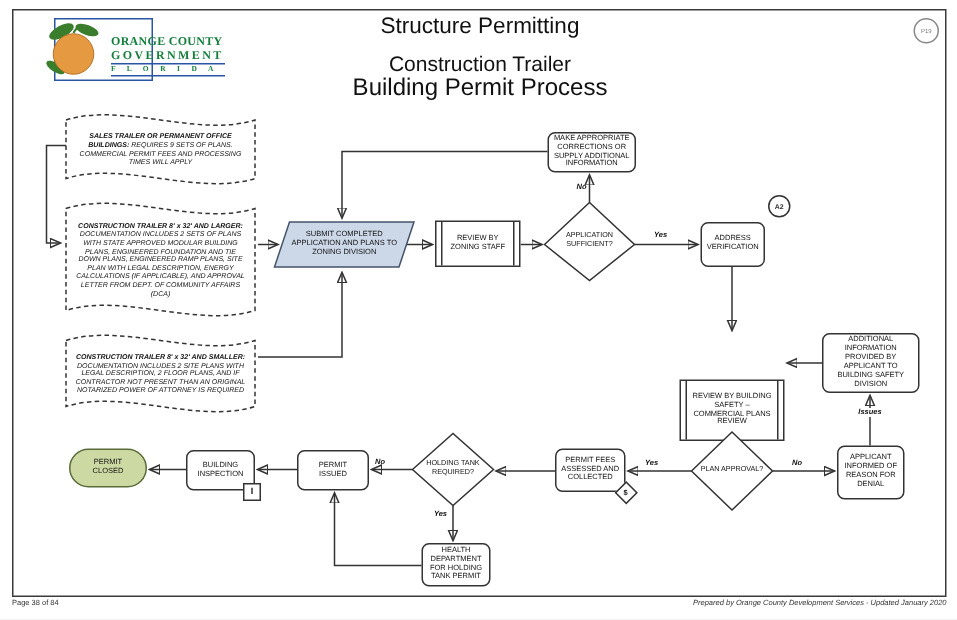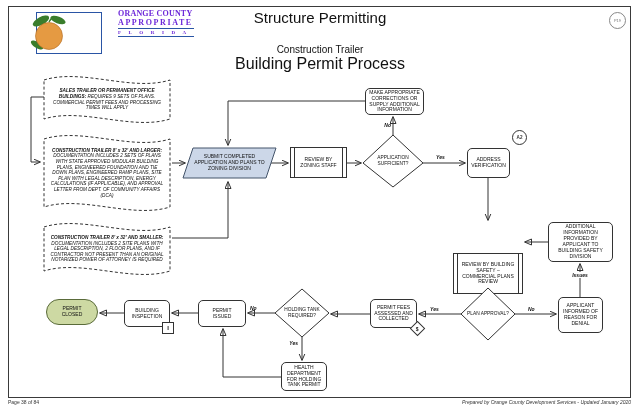--- a/index.html
+++ b/index.html
@@ -1,27 +1,27 @@
 <!DOCTYPE html>
 <html><head>
 <meta charset="utf-8">
 <style>
   html,body{margin:0;padding:0;background:#e9e9e9;}
   #page{position:relative;width:638px;height:413px;background:#fff;font-family:"Liberation Sans",sans-serif;overflow:hidden;}
   #frame{position:absolute;left:8px;top:6px;width:621px;height:390px;border:1.2px solid #3a3a3a;}
   
   #logo{position:absolute;left:28px;top:9px;width:122px;height:50px;}
   #logo .lrect{position:absolute;left:8px;top:3px;width:64px;height:40px;border:1px solid #2a55a5;}
-  #logo .ltext{position:absolute;left:46px;top:0;width:76px;color:#6d28d9;font-family:"Liberation Serif",serif;margin-left:44px;}
+  #logo .ltext{position:absolute;left:46px;top:14px;width:76px;color:#15803d;font-family:"Liberation Serif",serif;}
   #logo .l1{font-size:8px;font-weight:bold;letter-spacing:.2px;white-space:nowrap;}
   #logo .l2{font-size:8px;font-weight:bold;letter-spacing:1.6px;white-space:nowrap;}
   #logo .l3{font-size:5px;font-weight:bold;letter-spacing:3.2px;border-top:1px solid #2a55a5;border-bottom:1px solid #2a55a5;padding:1px 0;margin-top:1px;white-space:nowrap;}
   #titleblock{position:absolute;left:180px;top:9px;width:280px;text-align:center;color:#111;}
   #titleblock .t1{font-size:15px;}
-  #titleblock .t2{font-size:10px;margin-top:18px;}
+  #titleblock .t2{font-size:14px;margin-top:8px;}
   #titleblock .t3{font-size:16px;}
   .badge{position:absolute;border:1px solid #333;border-radius:50%;display:flex;align-items:center;justify-content:center;background:#fff;color:#333;}
   #p19{left:609px;top:12px;width:15px;height:15px;font-size:4px;border-color:#888;color:#777;}
   #a2{left:512px;top:130px;width:13px;height:13px;font-size:4.6px;font-weight:bold;}
   
   .node{position:absolute;display:flex;align-items:center;justify-content:center;text-align:center;font-size:5px;line-height:1.18;color:#111;box-sizing:border-box;}
   .box{background:#fff;border:1px solid #333;border-radius:5px;padding:1px 3px;}
   .predef{background:#fff;border:1px solid #333;position:relative;padding:0 7px;}
   .predef::before,.predef::after{content:"";position:absolute;top:0;bottom:0;border-left:1px solid #333;}
   .predef::before{left:3px}.predef::after{right:3px}
@@ -59,21 +59,21 @@
     <div class="lrect"></div>
     <svg width="44" height="46" style="position:absolute;left:0;top:2px;">
       <ellipse cx="13" cy="10" rx="9" ry="4" fill="#3a7d2c" transform="rotate(-28 13 10)"></ellipse>
       <ellipse cx="30" cy="9" rx="8" ry="3.4" fill="#3a7d2c" transform="rotate(20 30 9)"></ellipse>
       <ellipse cx="9" cy="34" rx="7" ry="3" fill="#3a7d2c" transform="rotate(32 9 34)"></ellipse>
       <circle cx="21" cy="25" r="13.5" fill="#e59a42" stroke="#b06a20" stroke-width="0.6"></circle>
       <path d="M21,11 q2,-4 5,-5" stroke="#3a7d2c" stroke-width="1.4" fill="none"></path>
     </svg>
     <div class="ltext">
       <div class="l1">ORANGE COUNTY</div>
-      <div class="l2">APPROPRIATE</div>
+      <div class="l2">GOVERNMENT</div>
       <div class="l3">F L O R I D A</div>
     </div>
   </div>
 
   <div id="titleblock">
     <div class="t1">Structure Permitting</div>
     <div class="t2">Construction Trailer</div>
     <div class="t3">Building Permit Process</div>
   </div>
 

